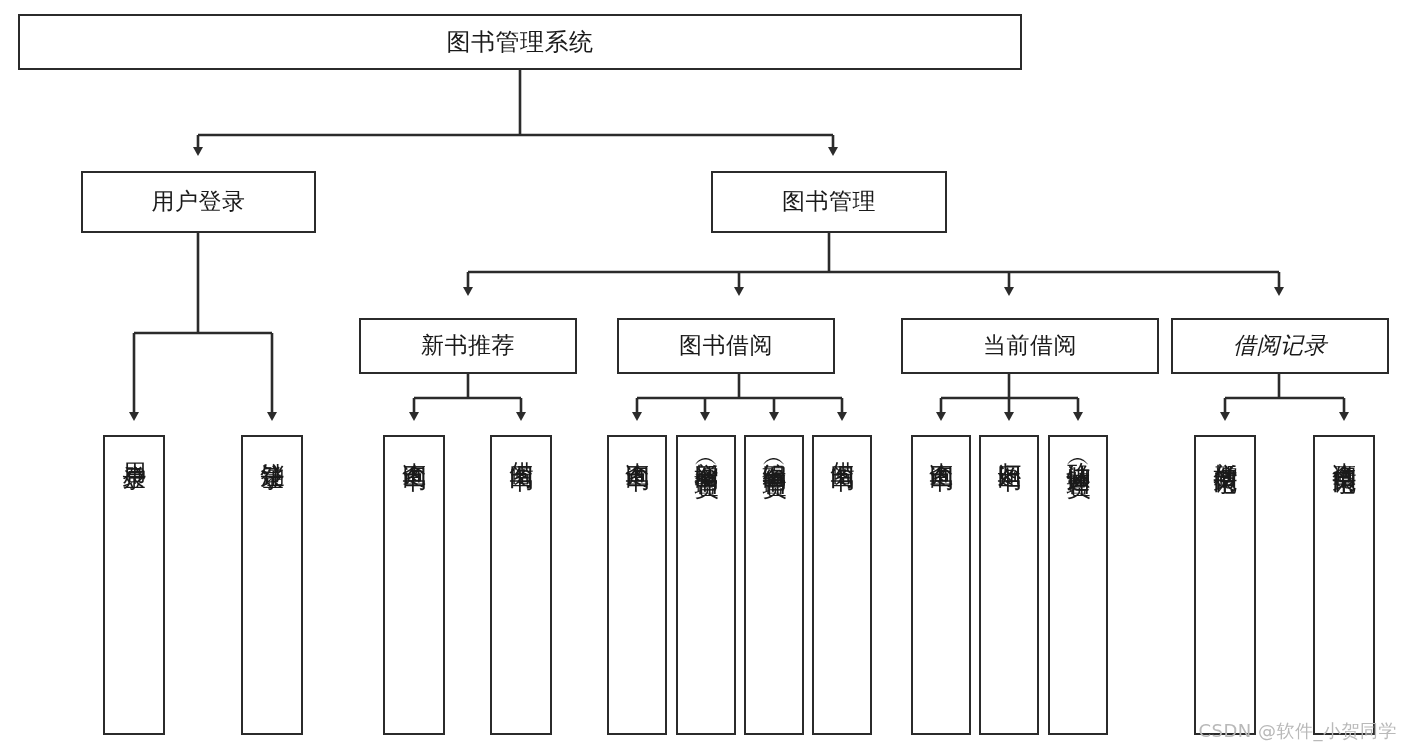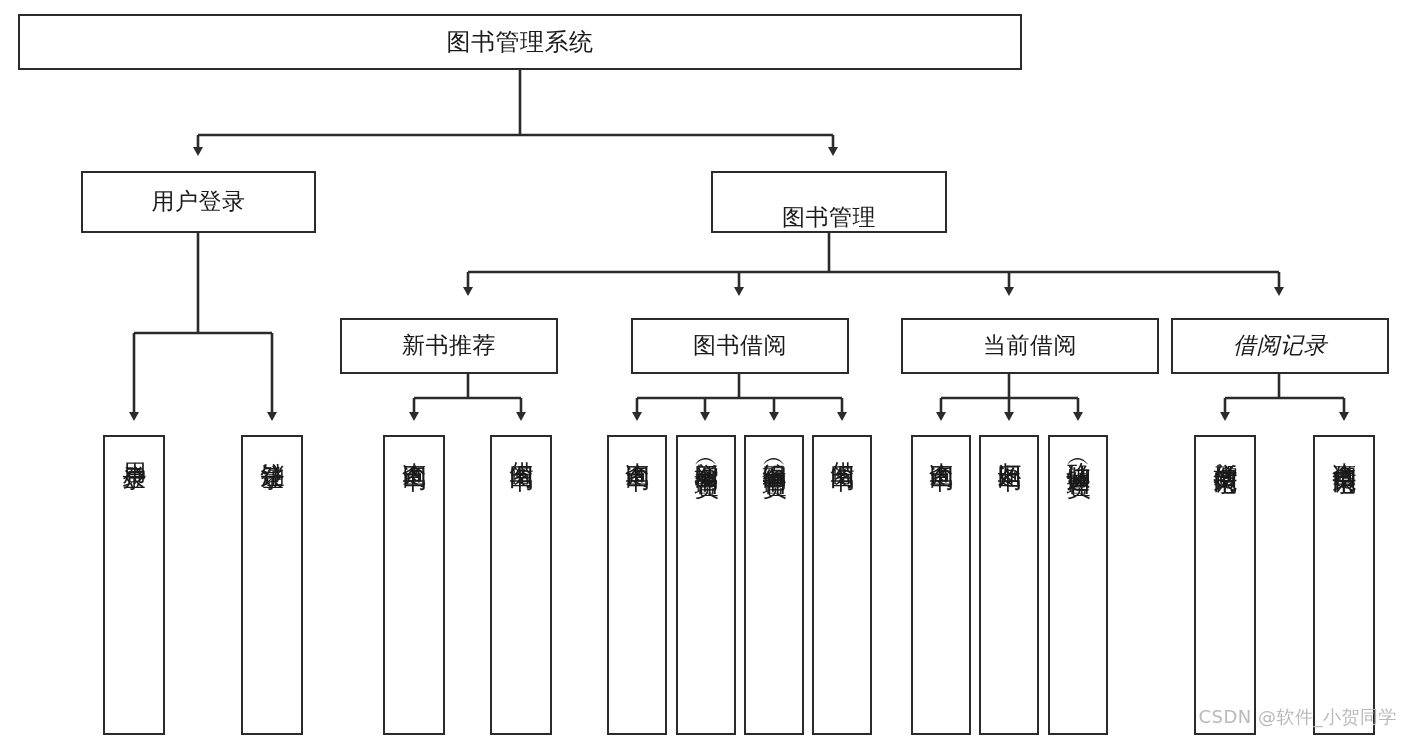--- a/index.html
+++ b/index.html
@@ -42,21 +42,21 @@
     writing-mode:vertical-rl;
     text-orientation:upright;
     font-size:24px;
     line-height:1.05;
     letter-spacing:2px;
     white-space:nowrap;
   }
   #watermark{
     position:absolute;
     right:8px;
-    bottom:18px;
+    bottom:4px;
     font-size:18px;
     color:#b9b9b9;
     letter-spacing:0.5px;
     user-select:none;
     white-space:nowrap;
   }
 </style>
 </head>
 <body>
 
@@ -112,28 +112,28 @@
     </g>
   </svg>
 
   <div class="node h root" style="left:18px;top:14px;width:1004px;height:56px;">
     <span class="node-label">图书管理系统</span>
   </div>
 
   <div class="node h" style="left:81px;top:171px;width:235px;height:62px;">
     <span class="node-label">用户登录</span>
   </div>
-  <div class="node h" style="left:711px;top:171px;width:236px;height:62px;align-items:flex-end;">
+  <div class="node h" style="left:711px;top:171px;width:236px;height:62px;">
     <span class="node-label">图书管理</span>
   </div>
 
-  <div class="node h" style="left:340px;top:318px;width:218px;height:56px;">
+  <div class="node h" style="left:359px;top:318px;width:218px;height:56px;">
     <span class="node-label">新书推荐</span>
   </div>
-  <div class="node h" style="left:631px;top:318px;width:218px;height:56px;">
+  <div class="node h" style="left:617px;top:318px;width:218px;height:56px;">
     <span class="node-label">图书借阅</span>
   </div>
   <div class="node h" style="left:901px;top:318px;width:258px;height:56px;">
     <span class="node-label">当前借阅</span>
   </div>
   <div class="node h" style="left:1171px;top:318px;width:218px;height:56px;font-style:italic;">
     <span class="node-label">借阅记录</span>
   </div>
 
   <div class="node v" style="left:103px;top:435px;width:62px;height:300px;">

